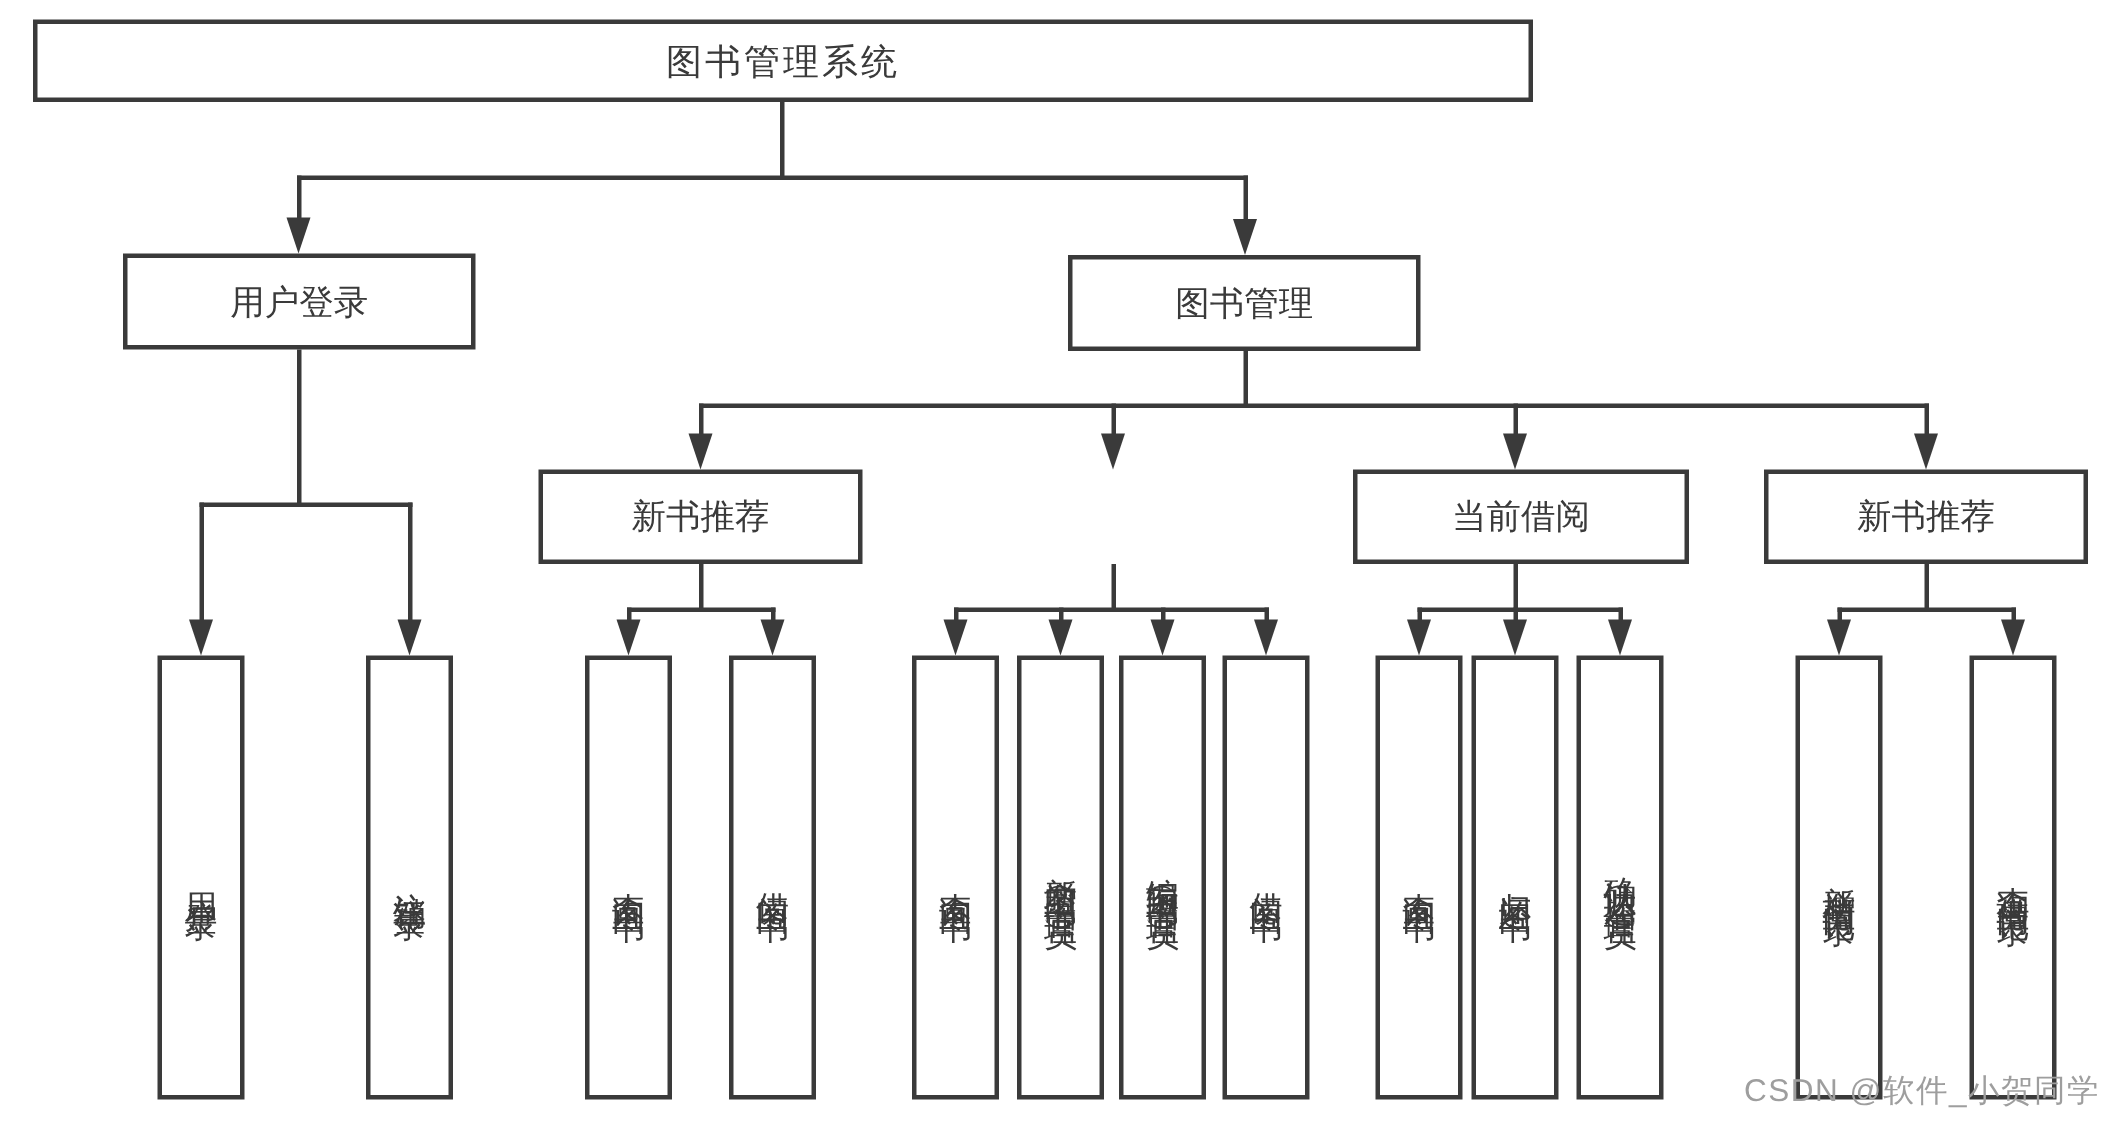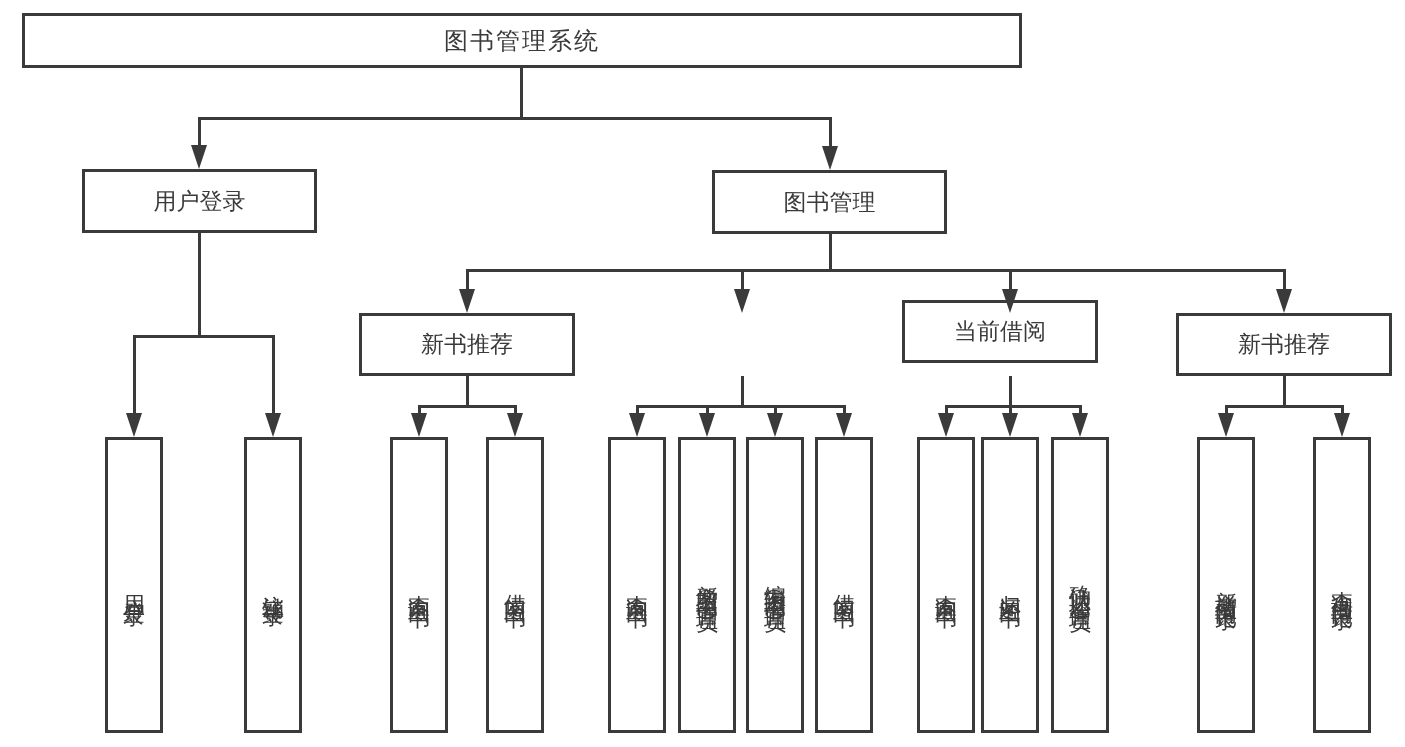--- a/index.html
+++ b/index.html
@@ -61,21 +61,21 @@
   <div class="box" style="left:82px;top:169px;width:235px;height:64px">
     <span class="lbl">用户登录</span>
   </div>
   <div class="box" style="left:712px;top:170px;width:235px;height:64px">
     <span class="lbl">图书管理</span>
   </div>
 
   <div class="box" style="left:359px;top:313px;width:216px;height:63px">
     <span class="lbl">新书推荐</span>
   </div>
-  <div class="box" style="left:902px;top:300px;width:196px;height:63px">
+  <div class="box" style="left:902px;top:313px;width:224px;height:63px">
     <span class="lbl">当前借阅</span>
   </div>
   <div class="box" style="left:1176px;top:313px;width:216px;height:63px">
     <span class="lbl">新书推荐</span>
   </div>
 
   <div class="box leaf" style="left:105px;top:437px;width:58px;height:296px">
     <span class="lbl">用户登录</span>
   </div>
   <div class="box leaf" style="left:244px;top:437px;width:58px;height:296px">
@@ -167,14 +167,15 @@
   <div class="ln" style="left:1079px;top:405px;width:3px;height:12px"></div>
   <div class="head" style="left:1072px;top:413px"></div>
 
   <div class="ln" style="left:1283px;top:376px;width:3px;height:31px"></div>
   <div class="ln" style="left:1225px;top:405px;width:119px;height:3px"></div>
   <div class="ln" style="left:1225px;top:405px;width:3px;height:12px"></div>
   <div class="head" style="left:1218px;top:413px"></div>
   <div class="ln" style="left:1341px;top:405px;width:3px;height:12px"></div>
   <div class="head" style="left:1334px;top:413px"></div>
 
+  <div class="watermark">CSDN @软件_小贺同学</div>
 
 </div>
 
 </body></html>

